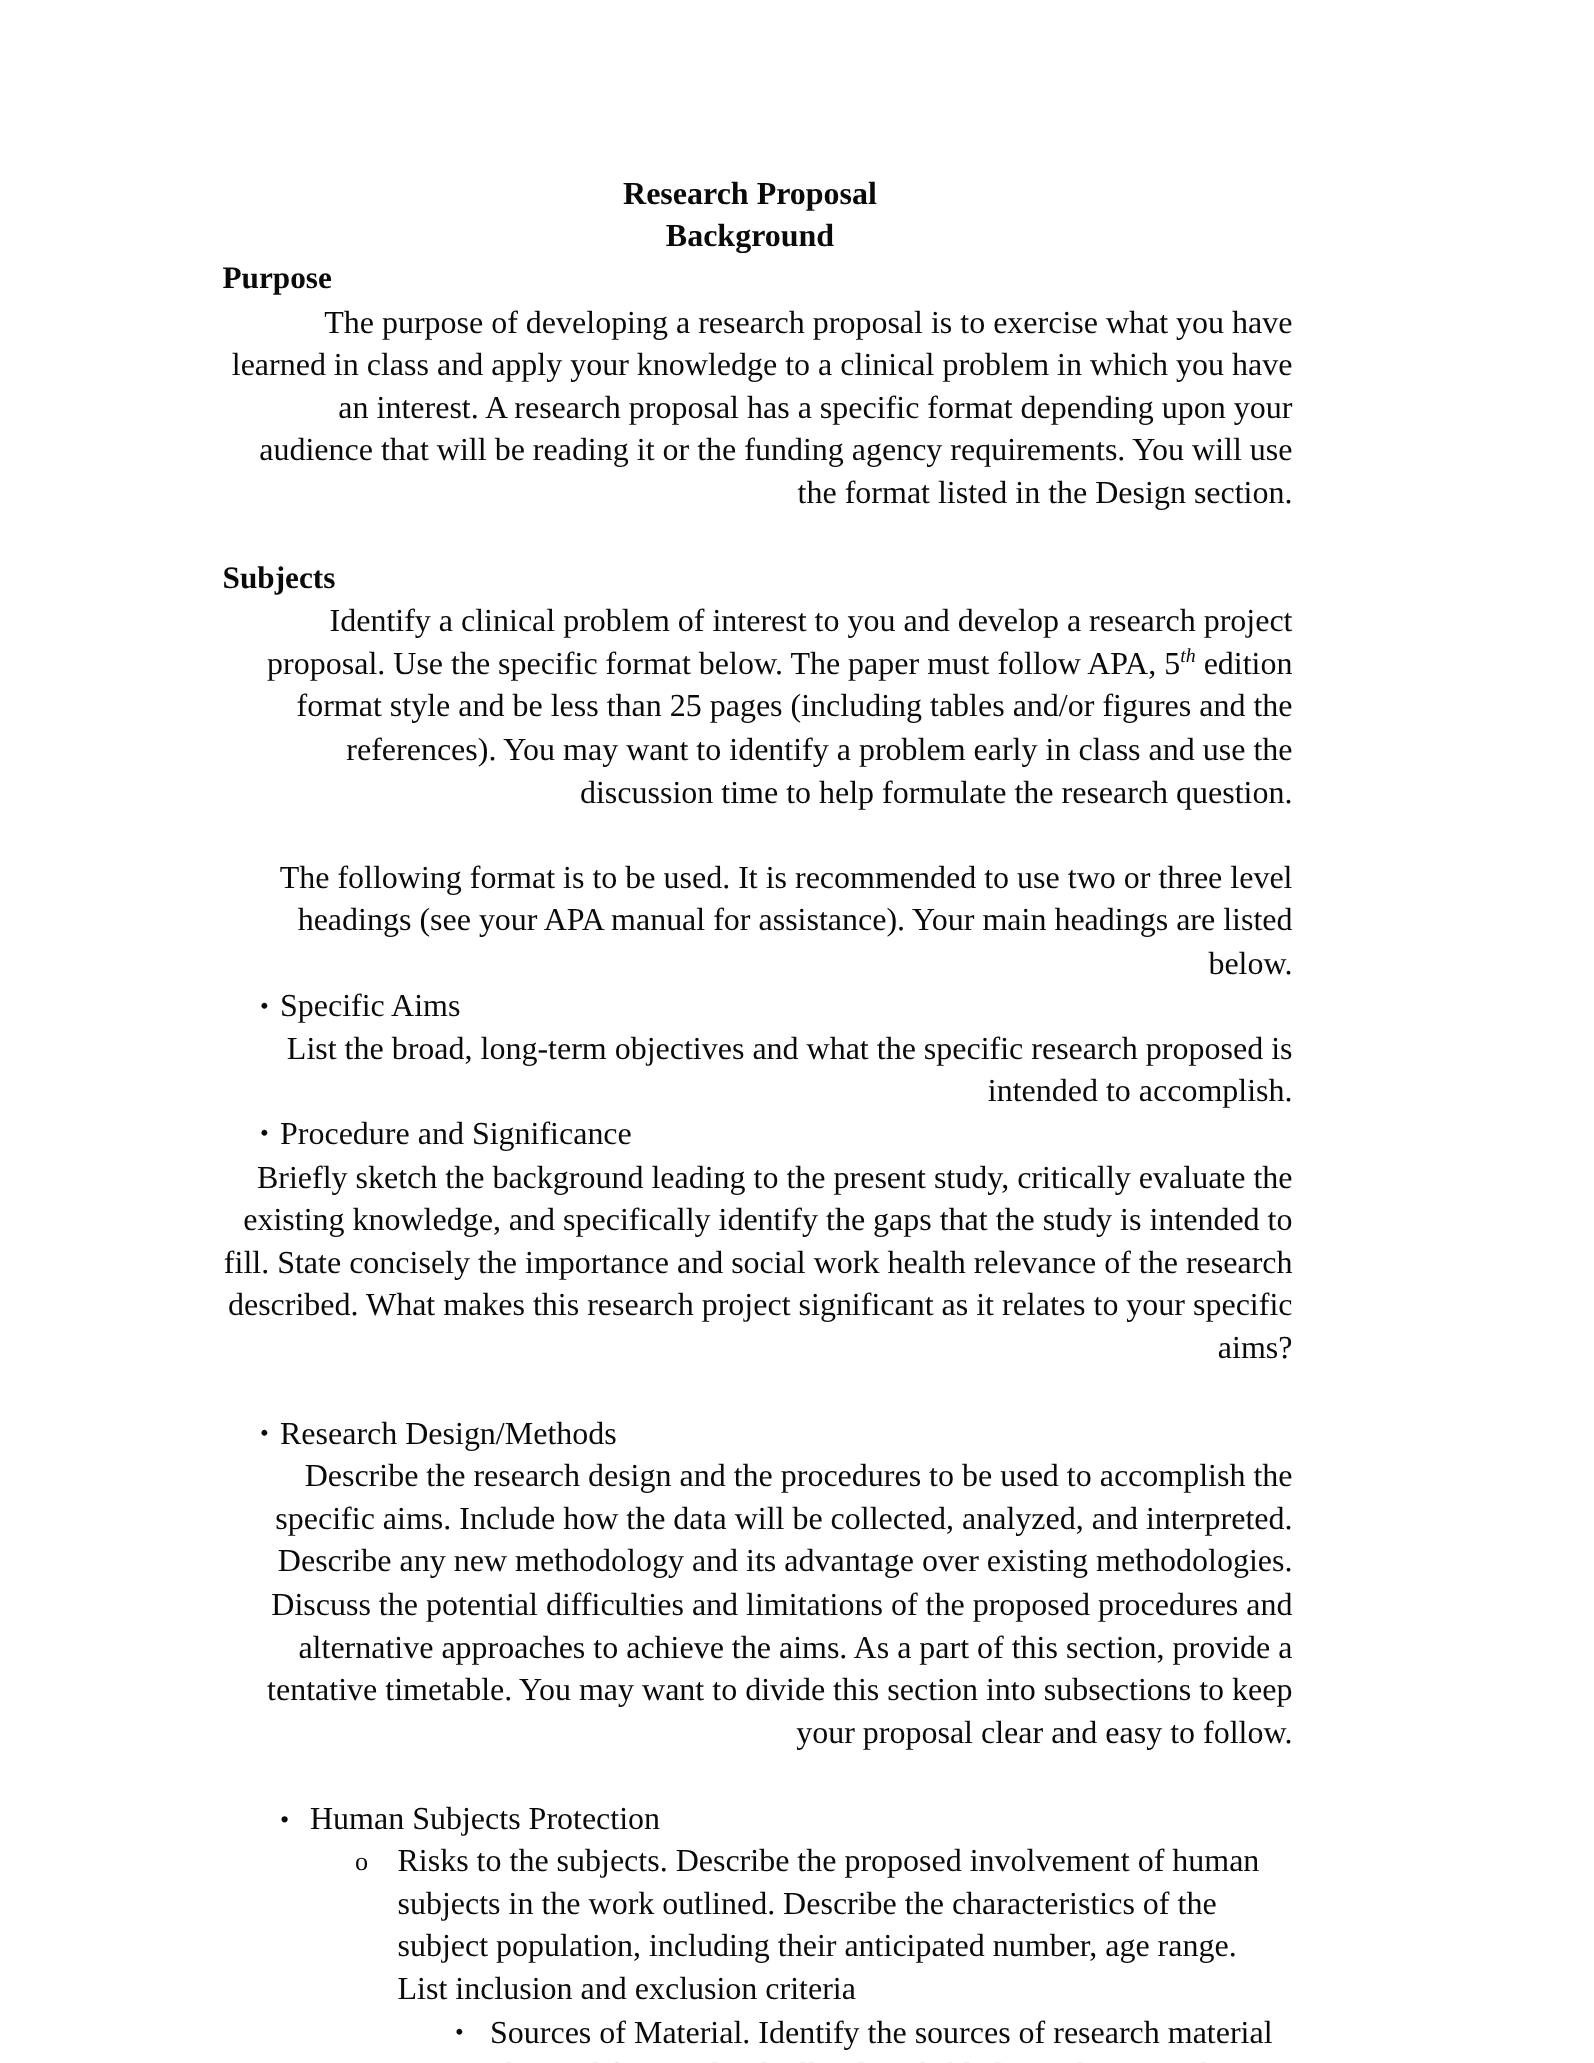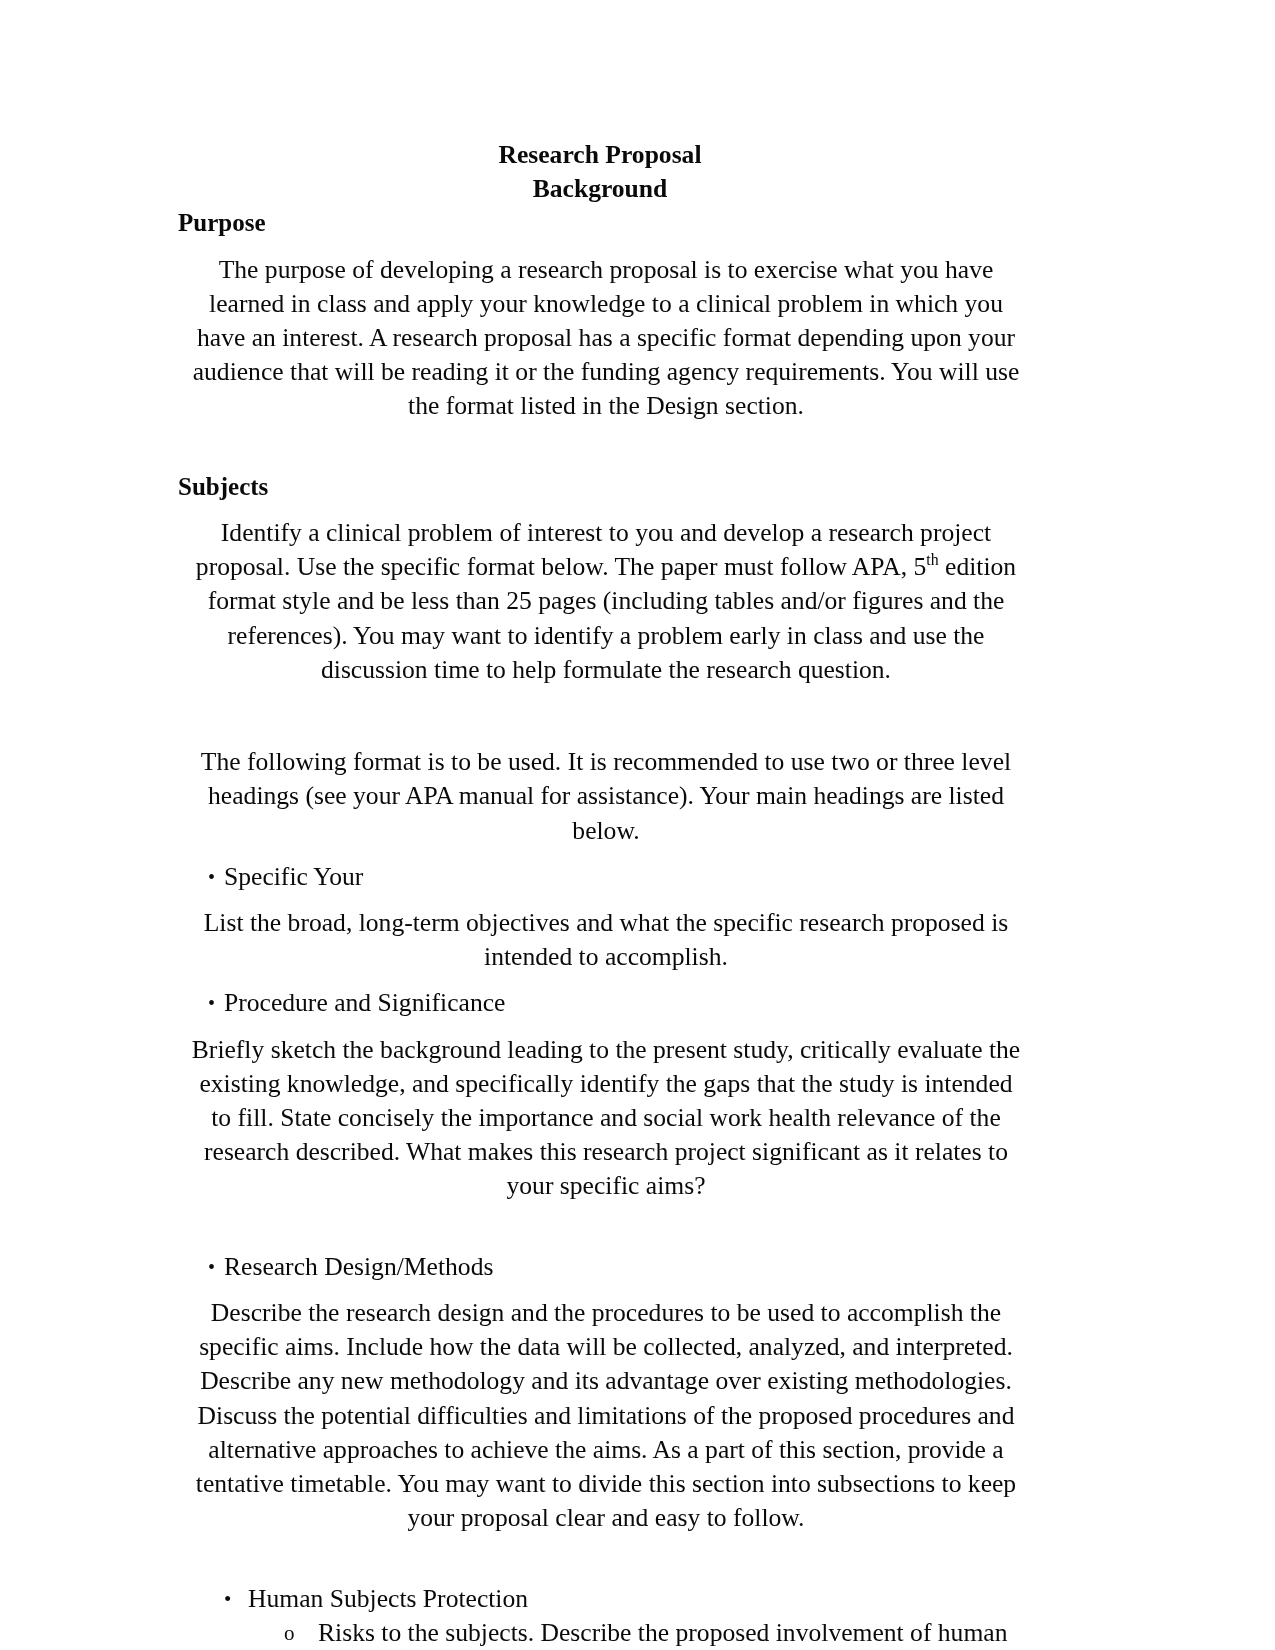--- a/index.html
+++ b/index.html
@@ -37,31 +37,32 @@
   .doc-title .line {
     display: block;
   }
   h2.section-heading {
     font-size: 25px;
     font-weight: bold;
     margin: 0;
     line-height: 34.2px;
   }
   p.body-text {
-    margin: 12px;
+    margin: 0;
     line-height: 34.2px;
-    text-align: center;
+    text-align: right;
   }
   .spacer-line {
     height: 34.2px;
   }
   sup {
     font-size: 0.62em;
     vertical-align: super;
     line-height: 0;
+    font-style: italic;
   }
   
   .bullet-l1 {
     position: relative;
     padding-left: 46px;
     line-height: 34.2px;
   }
   .bullet-l1 > .marker {
     position: absolute;
     left: 30px;
@@ -127,21 +128,21 @@
 
     <h2 class="section-heading">Subjects</h2>
     <p class="body-text"><span>Identify a clinical problem of interest to you and develop a research project proposal.  Use the specific format below.  The paper must follow APA, 5</span><sup>th</sup><span> edition format style and be less than 25 pages (including tables and/or figures and the references).  You may want to identify a problem early in class and use the discussion time to help formulate the research question.</span></p>
 
     <div class="spacer-line"></div>
 
     <p class="body-text">The following format is to be used.  It is recommended to use two or three level headings (see your APA manual for assistance).  Your main headings are listed below.</p>
 
     <div class="bullet-l1">
       <span class="marker">•</span>
-      <span class="txt">Specific Your</span>
+      <span class="txt">Specific Aims</span>
     </div>
     <p class="body-text">List the broad, long-term objectives and what the specific research proposed is intended to accomplish.</p>
 
     <div class="bullet-l1">
       <span class="marker">•</span>
       <span class="txt">Procedure and Significance</span>
     </div>
     <p class="body-text">Briefly sketch the background leading to the present study, critically evaluate the existing knowledge, and specifically identify the gaps that the study is intended to fill. State concisely the importance and social work health relevance of the research described.  What makes this research project significant as it relates to your specific aims?</p>
 
     <div class="spacer-line"></div>

